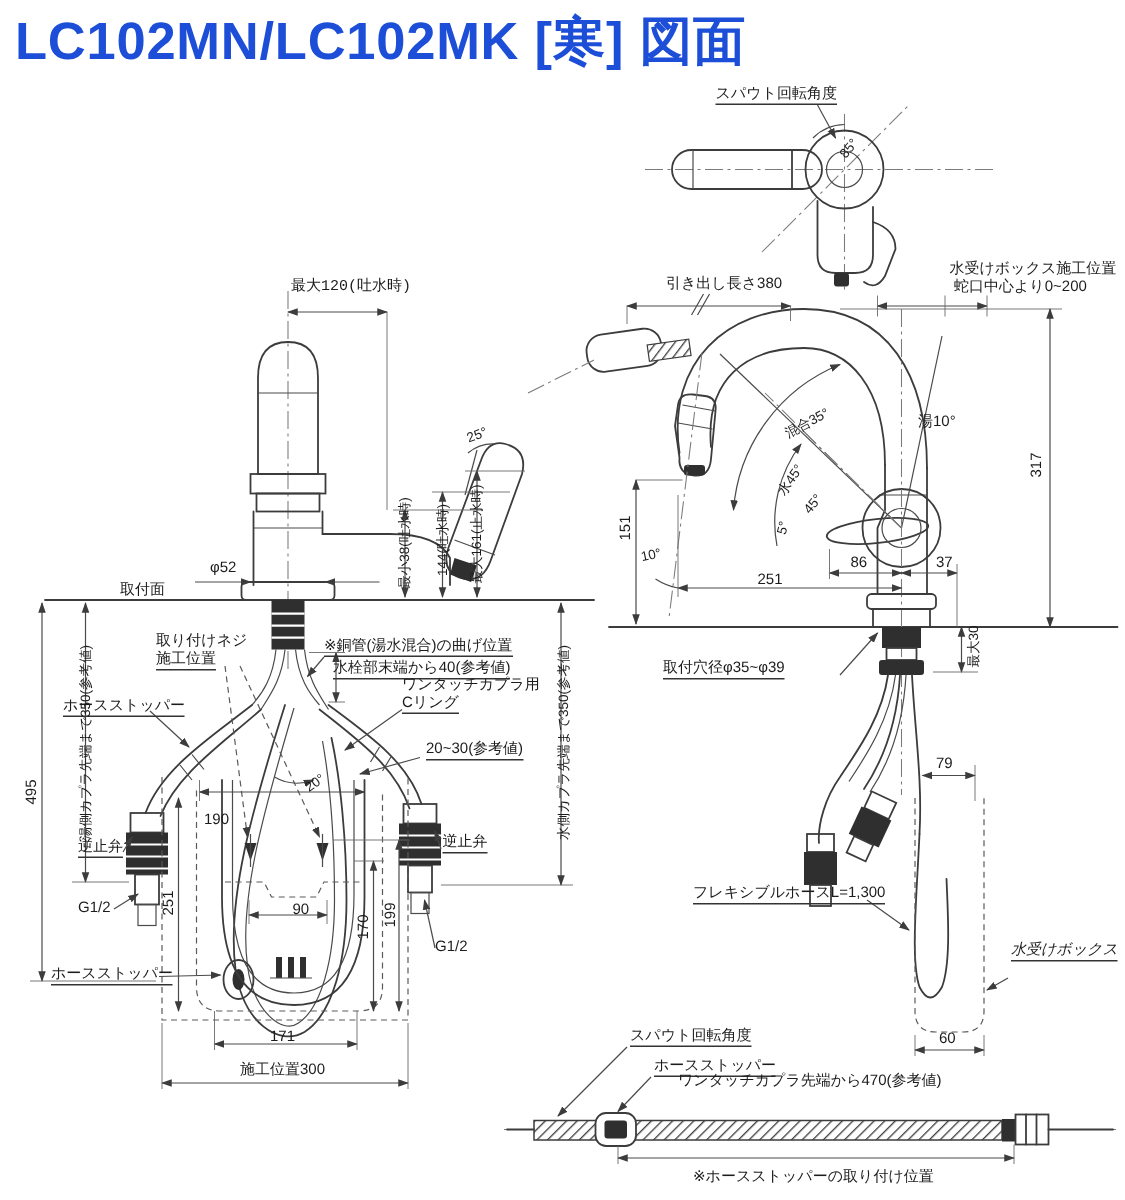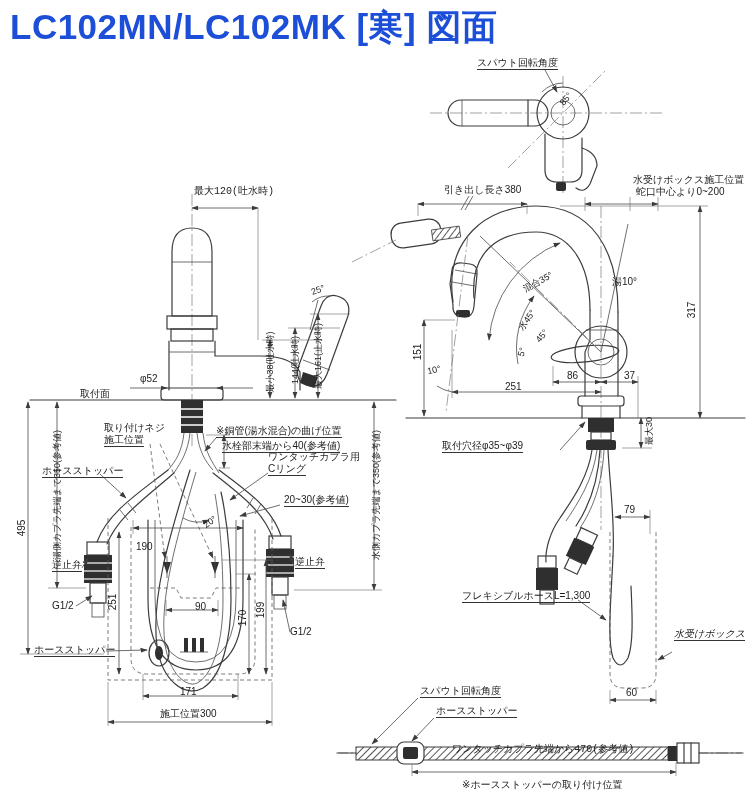--- a/index.html
+++ b/index.html
@@ -304,16 +304,16 @@
   <div class="lbl ul" style="left:34px;top:644px;">ホースストッパー</div>
   <div class="lbl" style="left:180px;top:686px;">171</div>
   <div class="lbl" style="left:160px;top:708px;">施工位置300</div>
 
   <div class="lbl ul" style="left:462px;top:590px;">フレキシブルホースL=1,300</div>
   <div class="lbl ul" style="left:674px;top:628px;font-style:italic;">水受けボックス</div>
   <div class="lbl" style="left:626px;top:687px;">60</div>
 
   <div class="lbl ul" style="left:420px;top:685px;">スパウト回転角度</div>
   <div class="lbl ul" style="left:436px;top:705px;">ホースストッパー</div>
-  <div class="lbl" style="left:452px;top:744px;font-family:Liberation Mono, monospace;">ワンタッチカプラ先端から470(参考値)</div>
+  <div class="lbl" style="left:452px;top:715px;">ワンタッチカプラ先端から470(参考値)</div>
   <div class="lbl" style="left:462px;top:779px;">※ホースストッパーの取り付け位置</div>
 
 </div>
 
 </body></html>

